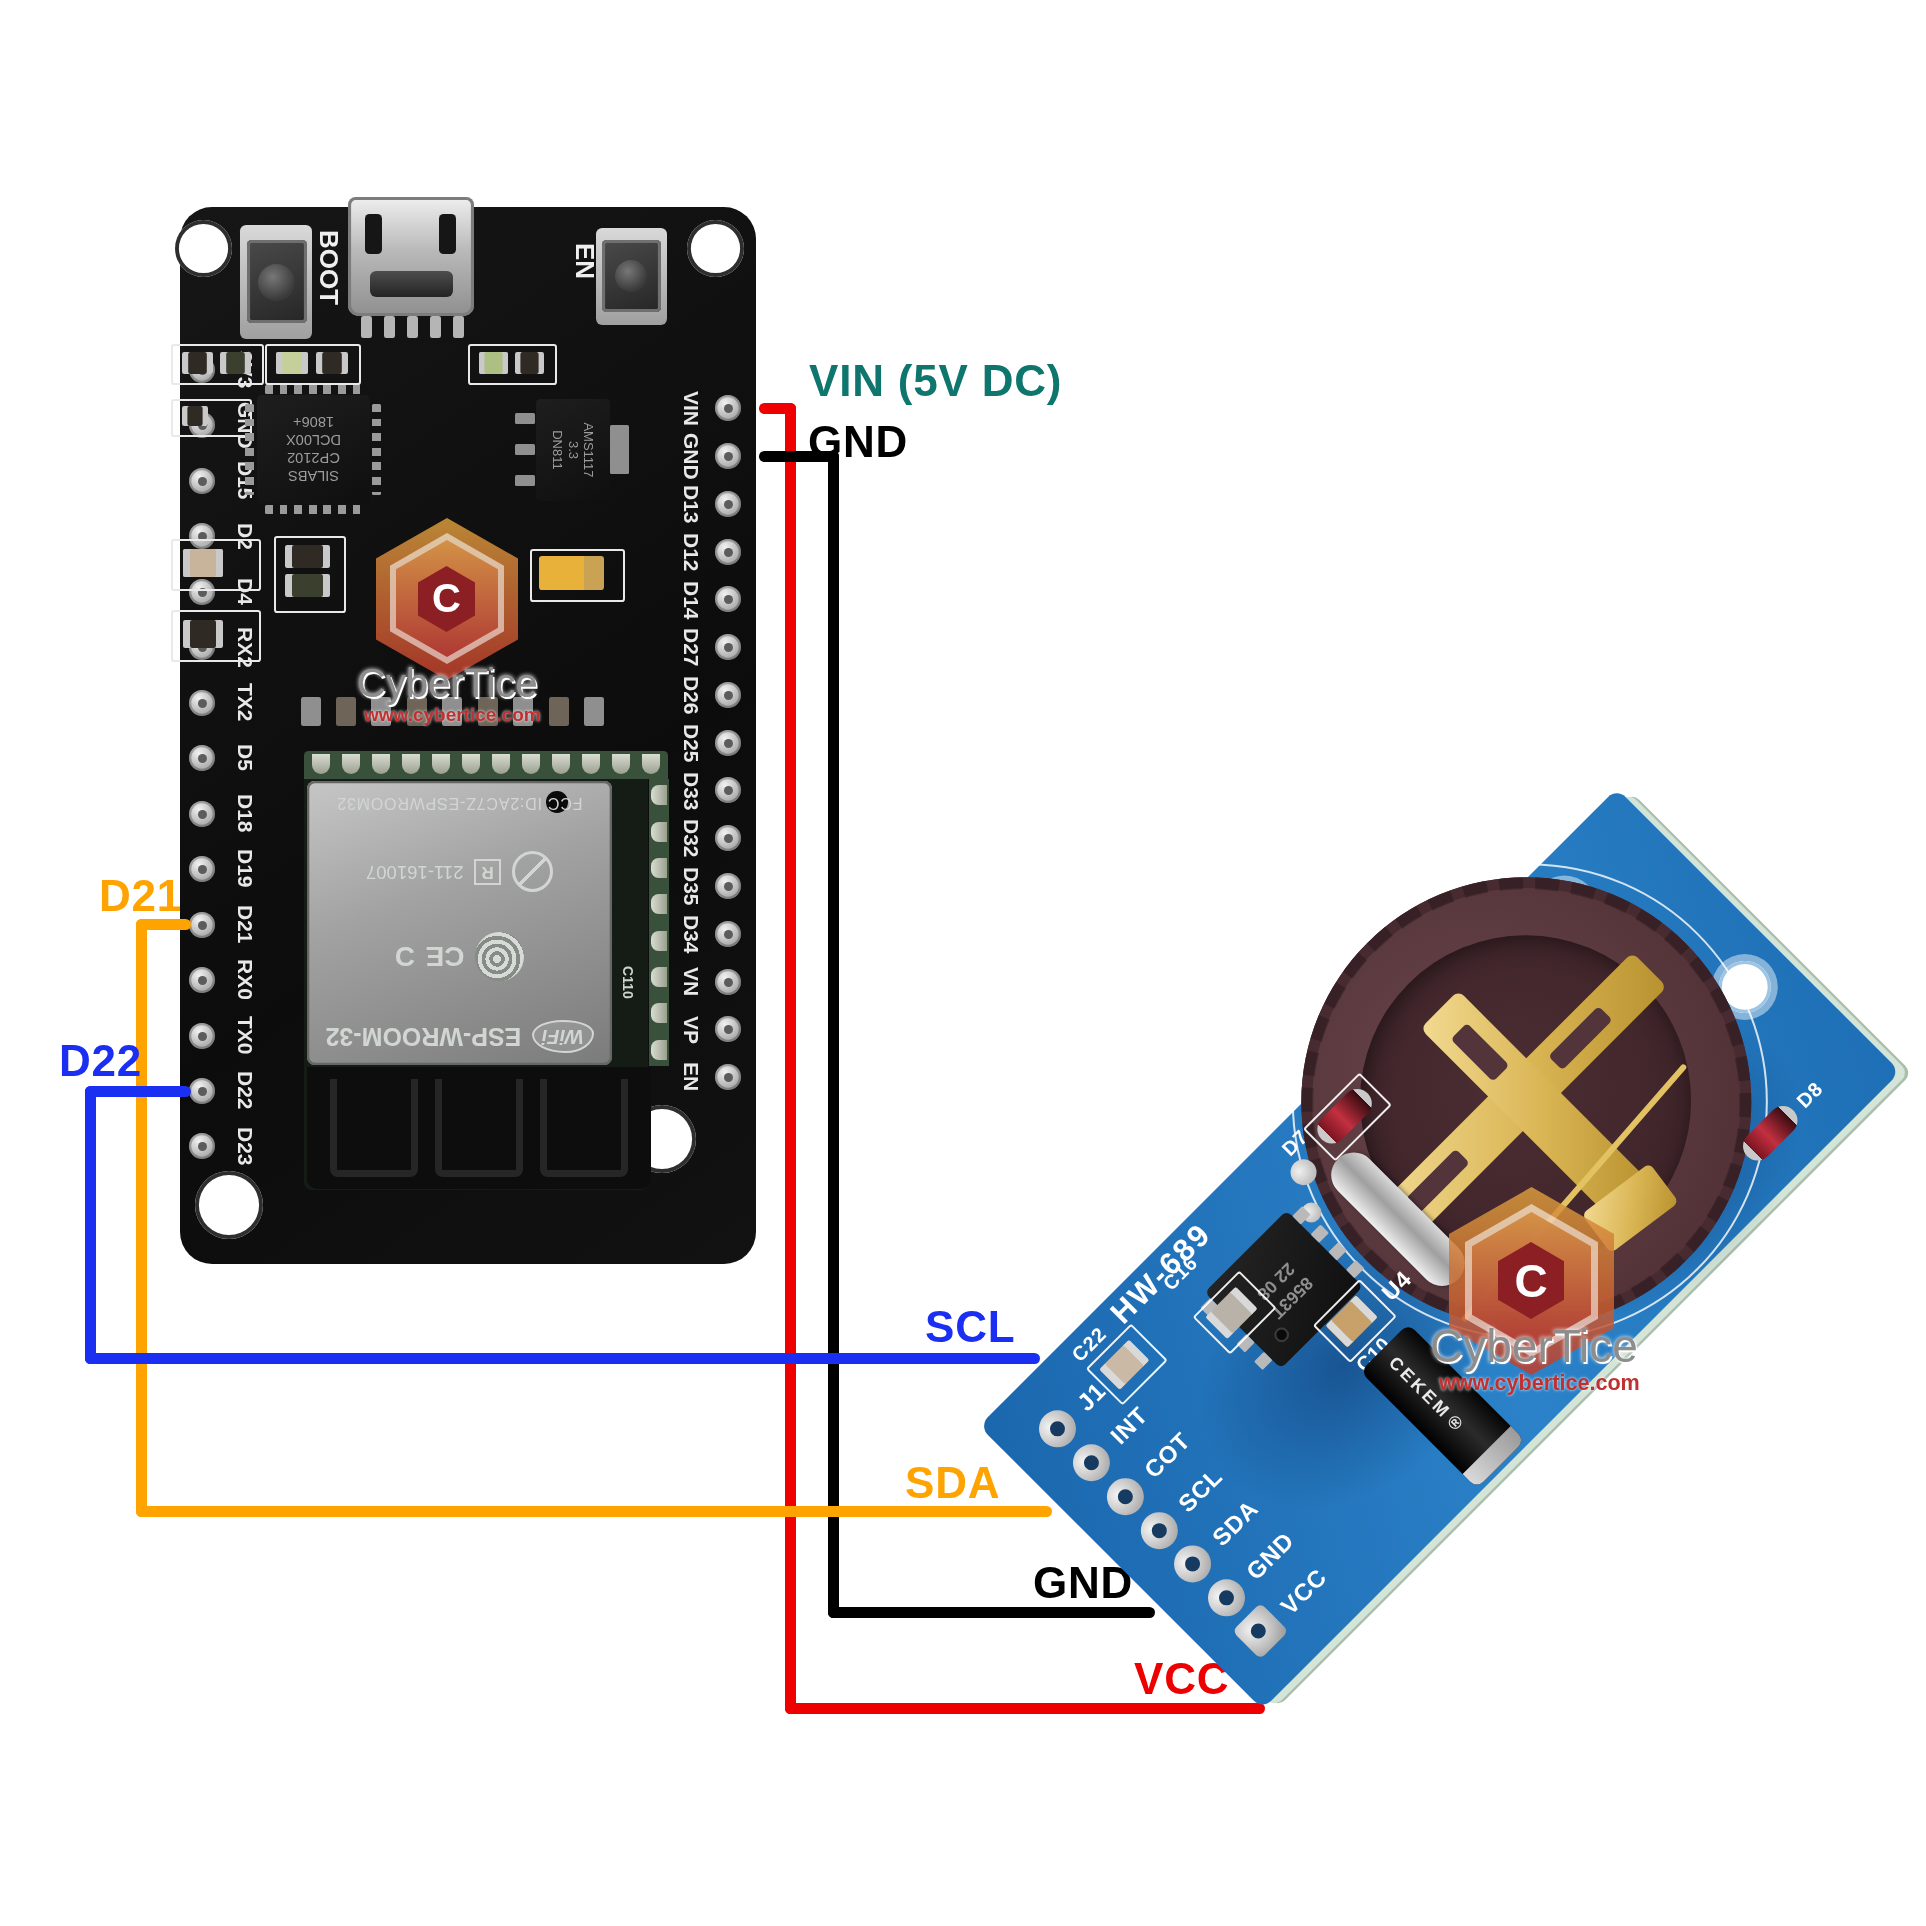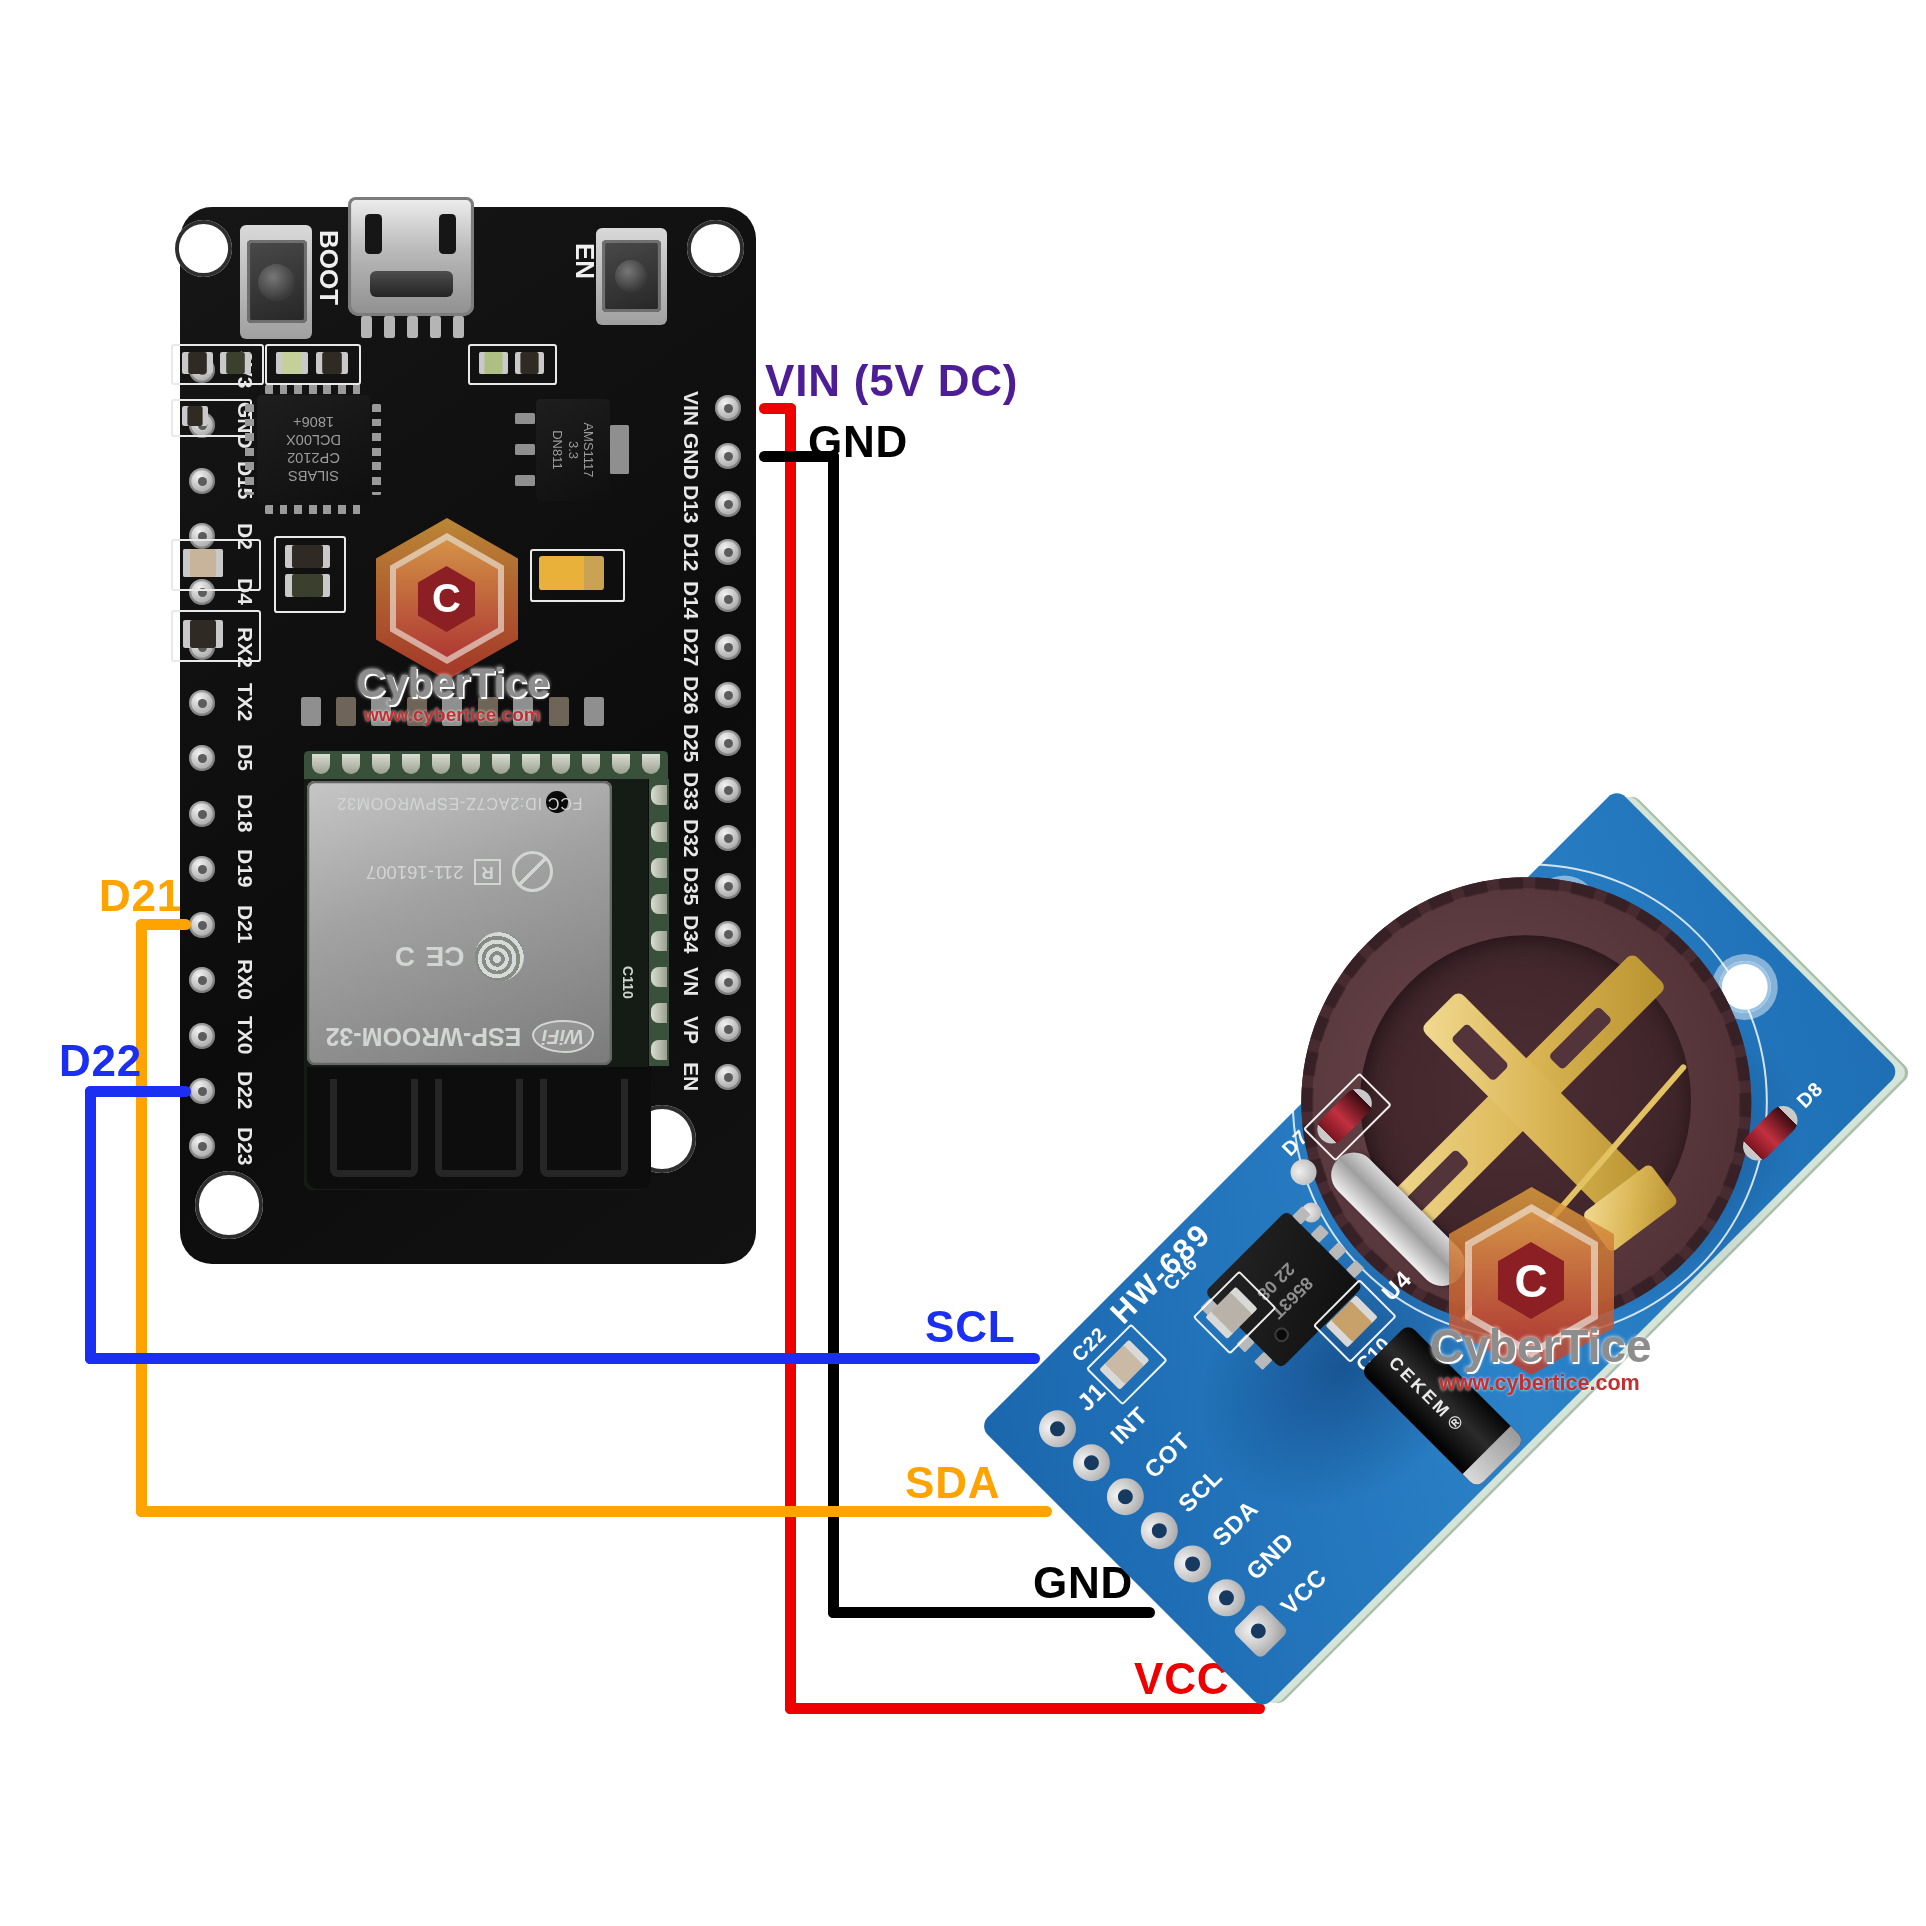--- a/index.html
+++ b/index.html
@@ -64,21 +64,21 @@
   .swirl{width:49px;height:49px;border-radius:50%;
         background:repeating-radial-gradient(circle at 55% 45%,#d7dbd7 0 3.9px,#868b86 3.9px 7.7px);}
   .wifiblob{border:2.3px solid #d2d6d2;border-radius:46% 54% 50% 50%/60% 55% 45% 40%;padding:3.1px 7.7px;
         font-style:italic;font-weight:bold;font-size:20px;background:rgba(215,219,215,.18);}
   #antenna{position:absolute;left:307px;top:1067px;width:344px;height:122px;background:#0d0d0d;border-radius:0 0 10.8px 10.8px;
         display:flex;gap:17px;padding:12.3px 23px;box-sizing:border-box;}
   .meander{flex:1;border:7.7px solid #262626;border-top:none;border-radius:0 0 7.7px 7.7px;}
 
   
   .hex{clip-path:polygon(50% 0,100% 25%,100% 75%,50% 100%,0 75%,0 25%);position:absolute;}
-  .wm-text{position:absolute;font-weight:bold;color:#8d8d8d;text-shadow:0 0 4.6px #fff,1.5px 1.5px 0 #fff;white-space:nowrap;}
+  .wm-text{position:absolute;font-weight:normal;color:#8d8d8d;text-shadow:0 0 4.6px #fff,1.5px 1.5px 0 #fff;white-space:nowrap;}
   .wm-url{position:absolute;font-weight:bold;color:#c03030;text-shadow:0 0 3.1px #fff;white-space:nowrap;}
 
   
   #rtc{position:absolute;left:979px;top:1426px;width:902px;height:401px;transform:rotate(-45deg);
        transform-origin:0 0;background:linear-gradient(120deg,#1b67ae,#2b82c8 55%,#1e6fb5);border-radius:12.3px;
        box-shadow:7.7px 9.2px 0 -2.3px #d4e4d6, 10px 11.6px 0 -2.3px #a9bfae;}
   .rtc-hole{position:absolute;background:#fff;border-radius:50%;box-shadow:0 0 0 7px rgba(255,255,255,.45), inset 0 0 0 3.1px #9cc4e4;}
   .rpad{position:absolute;width:37px;height:37px;border-radius:50%;
         background:radial-gradient(circle at 38% 32%,#f4f4f4,#bdbdbd 60%,#939393);}
   .rpad::after{content:"";position:absolute;left:10.8px;top:10.8px;width:15.4px;height:15.4px;border-radius:50%;background:#173a61;}
@@ -340,21 +340,21 @@
   <div class="wire" style="left:828px;top:1607px;width:327px;height:10.8px;background:#000;"></div>
 
   <div class="wire" style="left:136px;top:919px;width:55px;height:10.8px;background:#ffa300;"></div>
   <div class="wire" style="left:136px;top:919px;width:10.8px;height:598px;background:#ffa300;"></div>
   <div class="wire" style="left:136px;top:1506px;width:916px;height:10.8px;background:#ffa300;"></div>
 
   <div class="wire" style="left:85px;top:1086px;width:106px;height:10.8px;background:#1b2ff2;"></div>
   <div class="wire" style="left:85px;top:1086px;width:10.8px;height:278px;background:#1b2ff2;"></div>
   <div class="wire" style="left:85px;top:1353px;width:955px;height:10.8px;background:#1b2ff2;"></div>
 
-  <div class="wlabel" style="left:765px;top:356px;color:#4c1d95;">VIN (5V DC)</div>
+  <div class="wlabel" style="left:809px;top:356px;color:#0f766e;">VIN (5V DC)</div>
   <div class="wlabel" style="left:808px;top:417px;color:#000;">GND</div>
   <div class="wlabel" style="left:99px;top:871px;color:#ffa300;">D21</div>
   <div class="wlabel" style="left:59px;top:1036px;color:#1b2ff2;">D22</div>
   <div class="wlabel" style="left:925px;top:1302px;color:#1b2ff2;">SCL</div>
   <div class="wlabel" style="left:905px;top:1458px;color:#ffa300;">SDA</div>
   <div class="wlabel" style="left:1033px;top:1558px;color:#000;">GND</div>
   <div class="wlabel" style="left:1134px;top:1654px;color:#ee0000;">VCC</div>
 
   <div id="rtc">
     <div class="darkpatch" style="left:139px;top:92px;width:324px;height:247px;"></div>

